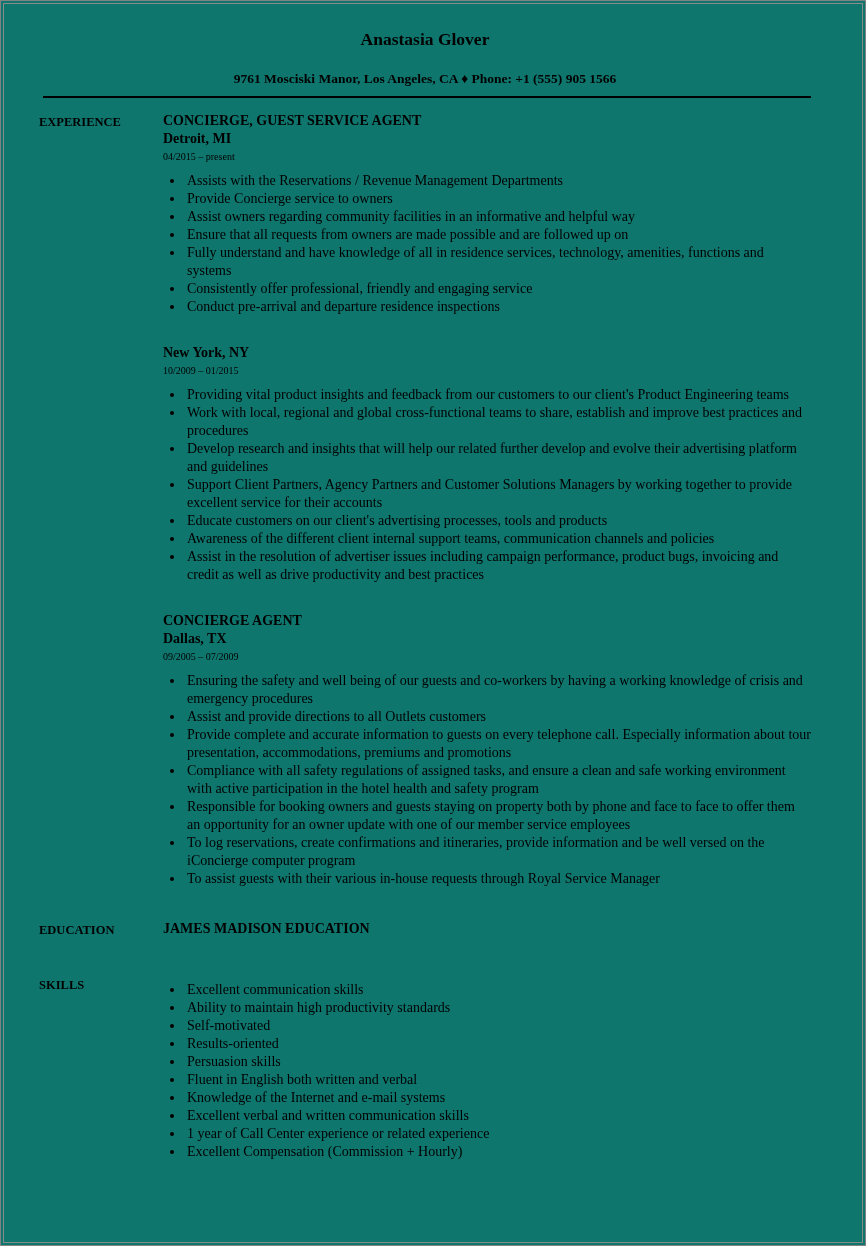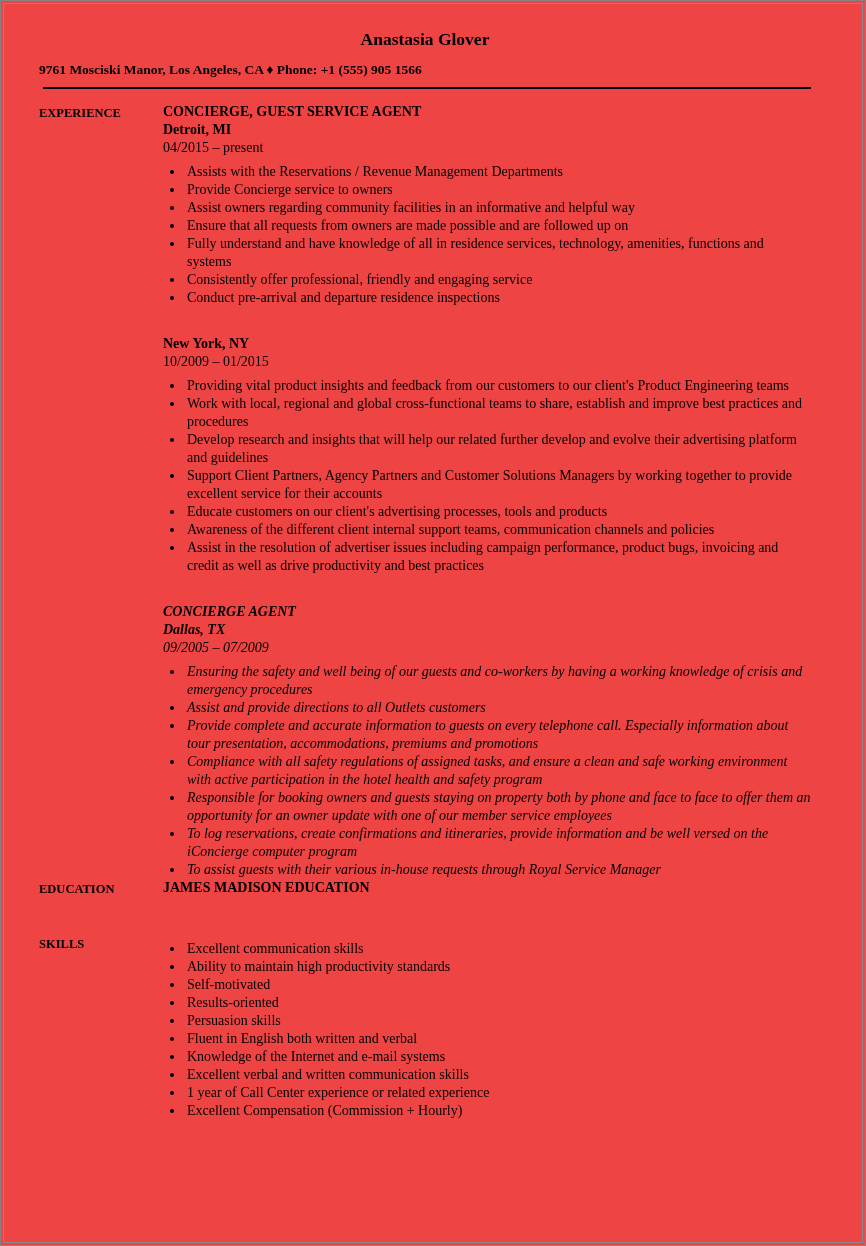--- a/index.html
+++ b/index.html
@@ -4,21 +4,21 @@
 <style>
   html, body {
     margin: 0;
     padding: 0;
     background: #ffffff;
   }
   .page {
     position: relative;
     width: 866px;
     height: 1246px;
-    background: #ef4444;
+    background: #0f766e;
     box-sizing: border-box;
     border: 1px solid #828282;
     overflow: hidden;
     font-family: "Liberation Serif", "DejaVu Serif", serif;
     color: #000000;
   }
   .page::before {
     content: "";
     position: absolute;
     inset: 2px;
@@ -29,56 +29,56 @@
     padding: 24px 54px 0 38px;
   }
   .name {
     text-align: center;
     font-weight: bold;
     font-size: 17.5px;
     line-height: 20px;
     margin-top: 4px;
   }
   .contact {
-    text-align: left;
+    text-align: center;
     font-weight: bold;
     font-size: 13.5px;
     line-height: 16px;
-    margin-top: 13px;
+    margin-top: 22px;
   }
   hr.rule {
     border: none;
     border-top: 2.5px solid #000000;
     margin: 9px 0 0 4px;
   }
   .row {
     display: flex;
     align-items: flex-start;
   }
   .experience-row { margin-top: 14px; }
-  .education-row { }
+  .education-row { margin-top: 16px; }
   .skills-row { margin-top: 36px; }
   .label-col {
     width: 124px;
     flex-shrink: 0;
     font-weight: bold;
     font-size: 12.5px;
     line-height: 18px;
     padding-top: 1px;
   }
   .content-col { flex: 1; min-width: 0; }
   .job { margin-bottom: 28px; }
-  .job:last-child { margin-bottom: 0; font-style: italic; }
+  .job:last-child { margin-bottom: 16px; }
   .job-title, .job-location, .school {
     font-weight: bold;
     font-size: 14px;
     line-height: 18px;
   }
   .job-dates {
-    font-size: 14px;
+    font-size: 10px;
     line-height: 18px;
   }
   ul.bullets {
     margin: 6px 0 0 0;
     padding-left: 22px;
     list-style: disc;
   }
   ul.bullets li {
     font-size: 14px;
     line-height: 18px;

